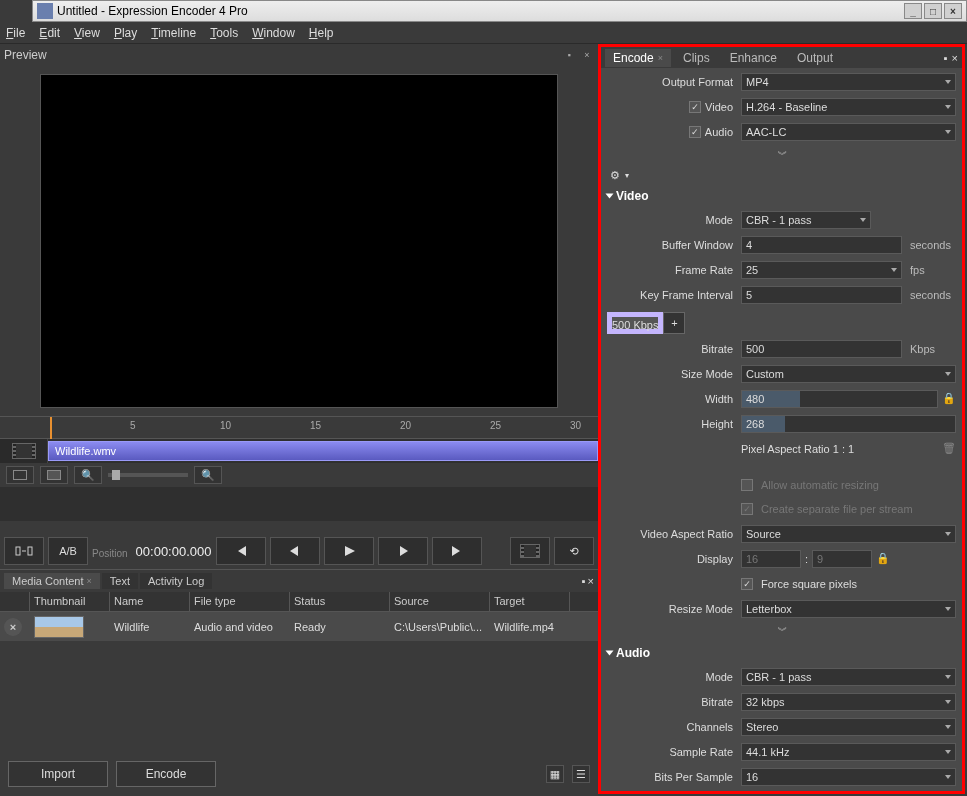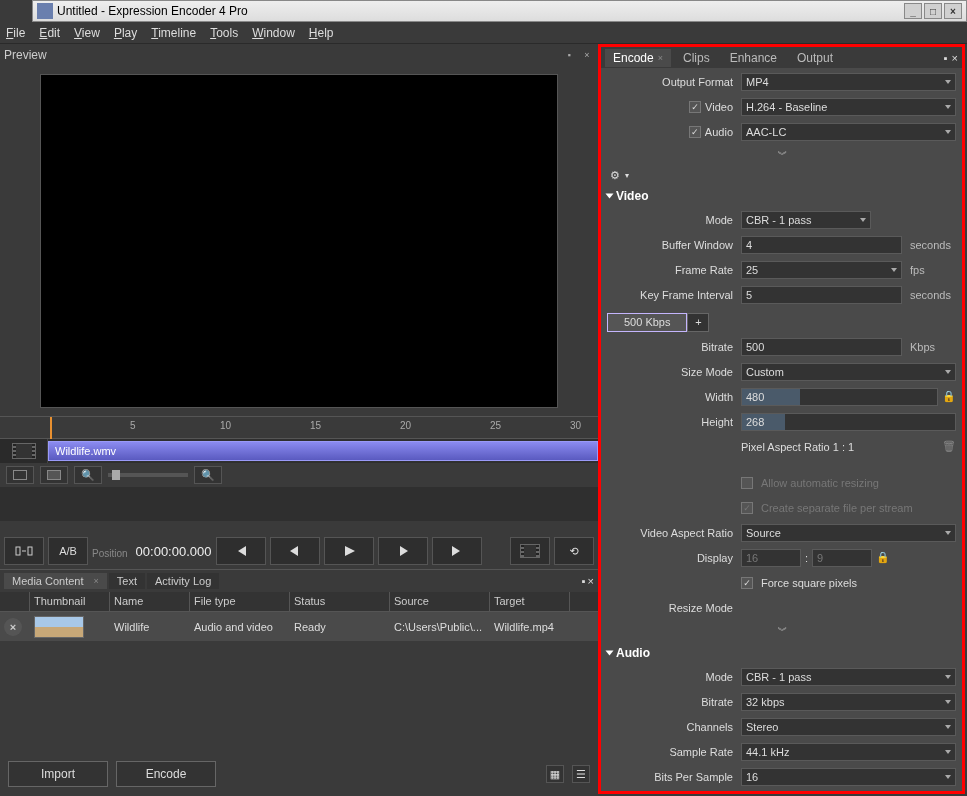--- a/index.html
+++ b/index.html
@@ -47,21 +47,21 @@
 .tbtn { width:40px; height:28px; background:#2e2e2e; border:1px solid #555; display:flex; align-items:center; justify-content:center; color:#ddd;}
 .tbtn.wide{width:50px;}
 .tbtn svg{fill:#ddd;}
 .position-disp { flex-direction:row; display:flex; align-items:flex-end; width:120px;gap:8px;}
 .position-disp .lbl{font-size:10px;color:#888;}
 .position-disp .val{font-size:13px;color:#eee;}
 .spacer{flex:1;}
 
 .bottom-panel { flex:1; display:flex; flex-direction:column; background:#3a3a3a; border-top:1px solid #555;}
 .tabs-row { height:22px; display:flex; align-items:center; background:#3a3a3a; padding:0 4px; gap:2px;}
-.tab { padding:2px 8px; background:#333; color:#ccc; font-size:11px; display:flex; align-items:center; gap:10px;}
+.tab { padding:2px 8px; background:#333; color:#ccc; font-size:11px; display:flex; align-items:center; gap:3px;}
 .tab.active { background:#4a4a4a; }
 .tab .x{font-size:9px;color:#888;}
 .media-hdr { height:20px; display:flex; background:#333; border-bottom:1px solid #555; font-size:11px; color:#ccc;}
 .media-hdr > div { padding:3px 4px; border-right:1px solid #555;}
 .col-rm{width:30px;}.col-th{width:80px;}.col-nm{width:80px;}.col-ft{width:100px;}.col-st{width:100px;}.col-src{width:100px;}.col-tg{width:80px;}
 .media-row { height:30px; display:flex; align-items:center; background:#4a4a4a; border-bottom:1px solid #3a3a3a;}
 .media-row > div { padding:2px 4px; font-size:11px; color:#ddd;}
 .rmico{width:18px;height:18px;border-radius:50%;background:#555;display:flex;align-items:center;justify-content:center;color:#ccc;font-weight:bold;}
 .thumb-img{width:50px;height:22px;background:linear-gradient(#a8c8e8 50%,#c8a878 50%);border:1px solid #666;}
 
@@ -81,21 +81,21 @@
 .finput.small{flex:0 0 60px;}
 .funits { width:50px; font-size:11px; color:#bbb; padding-left:4px;}
 .chevron-row { height:16px; display:flex; align-items:center; justify-content:center; color:#aaa;}
 .dblchevron{font-size:10px;letter-spacing:-2px;}
 .gear-row { height:22px; display:flex; align-items:center; padding:0 6px; background:#4a4a4a;}
 .gear{width:16px;height:16px;display:flex;align-items:center;justify-content:center;}
 .section-hdr { height:24px; display:flex; align-items:center; padding:0 6px; background:#4a4a4a; font-size:12px; font-weight:bold; color:#fff; gap:4px;}
 .tri{width:0;height:0;border-top:4px solid transparent;border-bottom:4px solid transparent;border-left:5px solid #fff;}
 .tri.down{transform:rotate(90deg);}
 .subpill { display:flex; height:22px; margin-top:2px;}
-.subpill .pill { padding:2px 16px; background:#555; border:1px solid #c4b5fd; font-size:11px;}
+.subpill .pill { padding:2px 0; background:#555; border:5px solid #c4b5fd; font-size:11px;}
 .subpill .plus { width:22px; background:#333; border:1px solid #666; display:flex;align-items:center;justify-content:center;}
 .cbox { width:12px; height:12px; background:#555; border:1px solid #777; display:inline-flex;align-items:center;justify-content:center;font-size:9px;color:#ddd;}
 .cbox.ck::after{content:'✓';}
 .lock{width:14px;height:14px;color:#e8c050;font-size:11px;}
 .disabled{color:#777;}
 .trash{width:14px;height:14px;margin-left:auto;color:#888;}
 </style>
 </head>
 <body>
 
@@ -407,20 +407,24 @@
           </div>
           <span class="lock">🔒</span>
         </div>
     <div class="frow">
           <div class="flabel"></div>
           <span class="cbox ck"></span>
           <span style="margin-left:4px">Force square pixels</span>
         </div>
     <div class="frow">
           <div class="flabel">Resize Mode</div>
+          <div class="finput">
+            <span>Letterbox</span>
+            <span class="caret"></span>
+          </div>
         </div>
     <div class="chevron-row">
           <span class="dblchevron">︾</span>
         </div>
   </div>
 
   <div class="section-hdr">
         <span class="tri down"></span>
         <span>Audio</span>
       </div>

